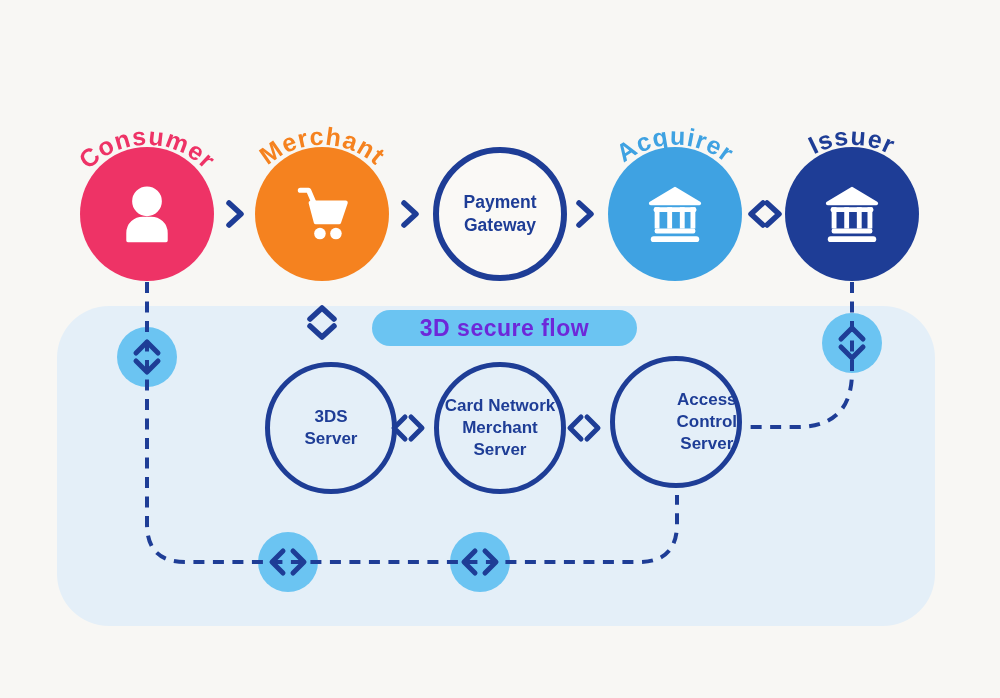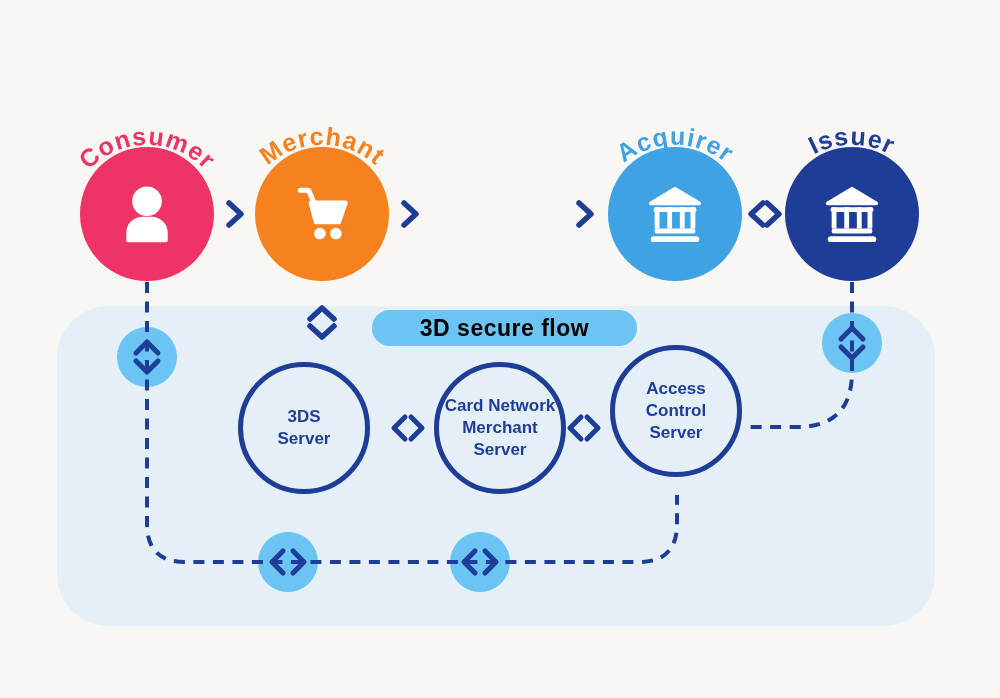--- a/index.html
+++ b/index.html
@@ -34,21 +34,21 @@
   .node-outline{background:#faf9f6;border:6px solid var(--navy,#1e3d96);}
   .node-label{color:var(--navy,#1e3d96);font-weight:bold;font-size:17.5px;line-height:1.3;
               text-align:center;white-space:pre-line;}
 
   .server{position:absolute;width:132px;height:132px;border-radius:50%;z-index:2;
           border:5px solid var(--navy,#1e3d96);background:transparent;
           display:flex;align-items:center;justify-content:center;}
   .server .node-label{font-size:17px;}
 
   .badge{position:absolute;left:372px;top:310px;width:265px;height:36px;border-radius:18px;
-         background:var(--accent-light-blue,#6bc4f2);z-index:2;color:#000000;font-weight:bold;
+         background:var(--accent-light-blue,#6bc4f2);z-index:2;color:#6d28d9;font-weight:bold;
          font-size:23px;display:flex;align-items:center;justify-content:center;letter-spacing:0.5px;}
   .icon{display:block;}
 </style>
 </head>
 <body>
 
 <div class="canvas">
 
   <div class="panel"></div>
 
@@ -132,20 +132,24 @@
 
   <div class="node node-merchant" style="left:255px;top:147px;">
     <svg class="icon" width="66" height="66" viewBox="0 0 64 64">
       <path d="M11 9 L19 9 L25 23" stroke="#ffffff" stroke-width="5" fill="none" stroke-linecap="round" stroke-linejoin="round"></path>
       <path d="M21 21 L55 21 L48.5 40 L26 40 Z" fill="#ffffff" stroke="#ffffff" stroke-width="4" stroke-linejoin="round"></path>
       <circle cx="30" cy="51" r="5.6" fill="#ffffff"></circle>
       <circle cx="45.5" cy="51" r="5.6" fill="#ffffff"></circle>
     </svg>
   </div>
 
+  <div class="node node-outline" style="left:433px;top:147px;">
+    <div class="node-label">Payment
+Gateway</div>
+  </div>
 
   <div class="node node-acquirer" style="left:608px;top:147px;">
     <svg class="icon" width="62" height="62" viewBox="0 0 64 64">
       <g fill="#ffffff">
         <path d="M32 6 L57 21 L7 21 Z" stroke="#ffffff" stroke-width="4" stroke-linejoin="round"></path>
         <rect x="10" y="25" width="44" height="5" rx="2"></rect>
         <rect x="11" y="25" width="5" height="22"></rect>
         <rect x="24" y="25" width="5" height="22"></rect>
         <rect x="37" y="25" width="5" height="22"></rect>
         <rect x="48" y="25" width="5" height="22"></rect>
@@ -165,28 +169,28 @@
         <rect x="37" y="25" width="5" height="22"></rect>
         <rect x="48" y="25" width="5" height="22"></rect>
         <rect x="11" y="47" width="42" height="5" rx="2"></rect>
         <rect x="7" y="55" width="50" height="6" rx="3"></rect>
       </g>
     </svg>
   </div>
 
   <div class="badge">3D secure flow</div>
 
-  <div class="server" style="left:238px;top:362px;">
+  <div class="server" style="left:265px;top:362px;">
     <div class="node-label">3DS
 Server</div>
   </div>
   <div class="server" style="left:434px;top:362px;">
     <div class="node-label">Card Network
 Merchant
 Server</div>
   </div>
-  <div class="server" style="left:610px;top:345px;">
+  <div class="server" style="left:610px;top:356px;justify-content:flex-end;">
     <div class="node-label">Access
 Control
 Server</div>
   </div>
 
 </div>
 
 </body></html>

